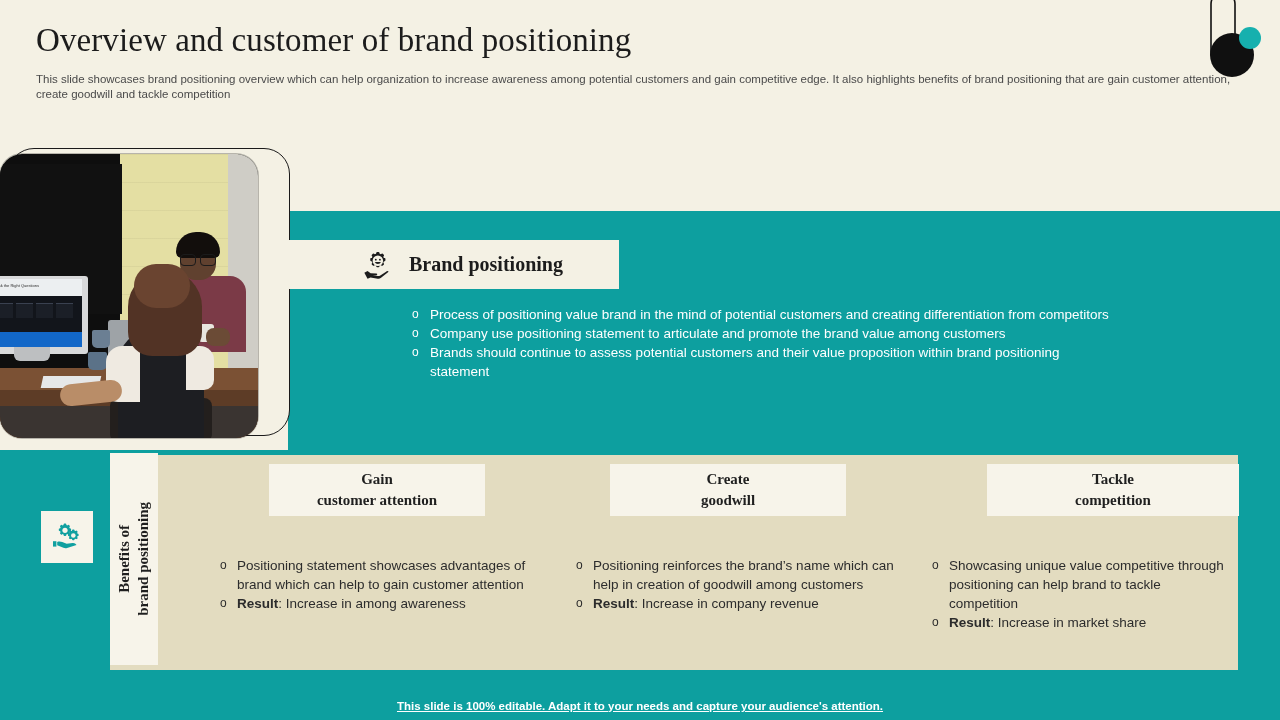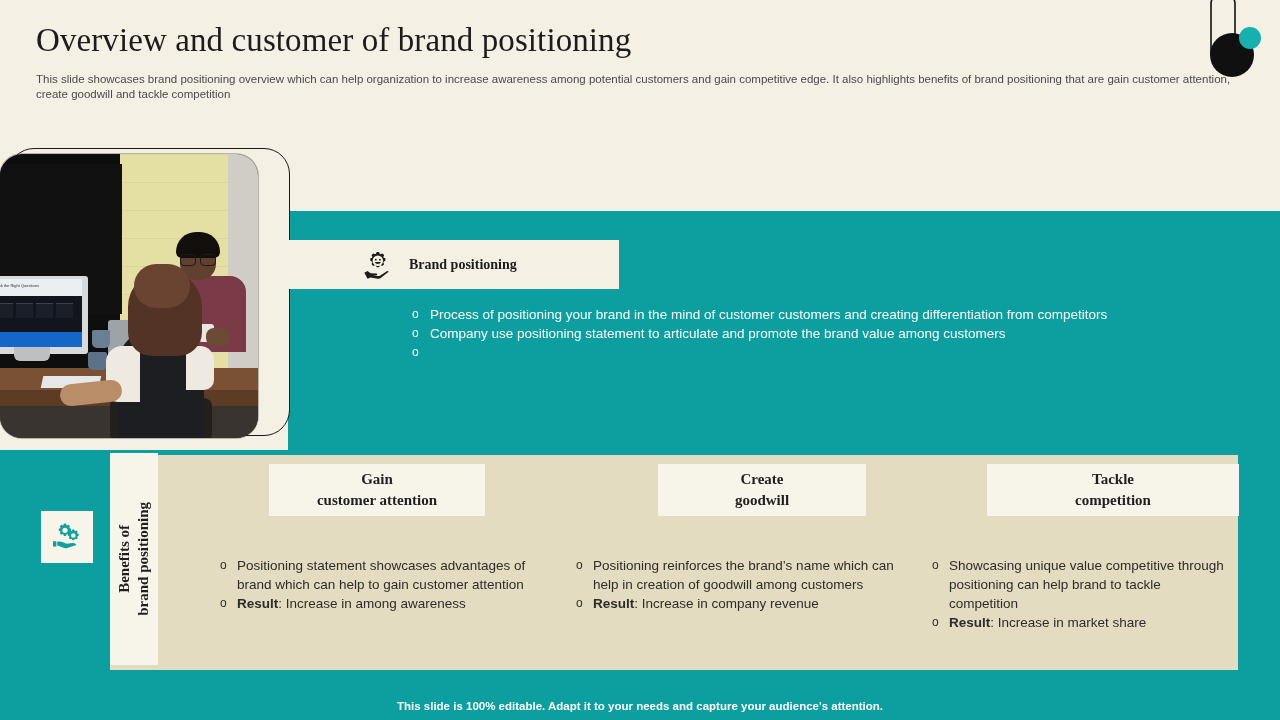--- a/index.html
+++ b/index.html
@@ -141,21 +141,21 @@
     width: 32px;
     height: 32px;
     display: flex;
     align-items: center;
     justify-content: center;
   }
   #brand-card-label {
     margin-left: 16px;
     font-family: "Liberation Serif", serif;
     font-weight: bold;
-    font-size: 14px;
+    font-size: 20px;
     color: #1c1c1c;
   }
 
   
   #teal-bullets {
     position: absolute;
     left: 412px;
     top: 305px;
     width: 830px;
     z-index: 8;
@@ -257,20 +257,21 @@
   #footer-note {
     position: absolute;
     left: 0;
     top: 700px;
     width: 1280px;
     text-align: center;
     color: #ffffff;
     font-size: 11.5px;
     font-weight: bold;
     z-index: 9;
+    text-decoration: underline;
   }
 </style>
 </head>
 <body>
 
 <div id="teal-panel"></div>
 <div id="teal-lower"></div>
 
 <div id="slide-title">Overview and customer of brand positioning</div>
 <div id="slide-subtitle">This slide showcases brand positioning overview which can help organization to increase awareness among potential customers and gain competitive edge. It also highlights benefits of brand positioning that are gain customer attention, create goodwill and tackle competition</div>
@@ -337,28 +338,29 @@
         <path d="M2.5 24.2l3.4-1.9 3.3 2.6 6.1.2c1.2 0 1.4 1.6.1 1.7l-4 .2 5.5.7c.9.1 1.8-.1 2.6-.6l6.6-4.3c.8-.5 1.8-.3 2.3.5l-8.1 6.4c-1 .8-2.3 1.1-3.5.9l-7.7-1.3-3.2 1.3z"></path>
       </g>
     </svg>
   </div>
   <div id="brand-card-label">Brand positioning</div>
 </div>
 
 <div id="teal-bullets">
   <div class="tb-row">
     <span class="tb-marker">o</span>
-    <span class="tb-text">Process of positioning your brand in the mind of customer customers and creating differentiation from competitors</span>
+    <span class="tb-text">Process of positioning value brand in the mind of potential customers and creating differentiation from competitors</span>
   </div>
   <div class="tb-row">
     <span class="tb-marker">o</span>
     <span class="tb-text">Company use positioning statement to articulate and promote the brand value among customers</span>
   </div>
   <div class="tb-row">
     <span class="tb-marker">o</span>
+    <span class="tb-text" style="max-width:672px;">Brands should continue to assess potential customers and their value proposition within brand positioning statement</span>
   </div>
 </div>
 
 <div id="benefits-band"></div>
 
 <div id="benefits-icon-box">
   <span>
     <svg width="34" height="34" viewBox="0 0 34 34" xmlns="http://www.w3.org/2000/svg">
       <g fill="#10a0a0">
         <path d="M14.4 5.6c-.4 0-.7.3-.8.6l-.1.8c-.3.1-.6.2-.9.4l-.6-.4a.8.8 0 0 0-1 0l-.8.8a.8.8 0 0 0 0 1l.4.6c-.2.3-.3.6-.4.9l-.8.1a.8.8 0 0 0-.6.8v1.1c0 .4.3.7.6.8l.8.1c.1.3.2.6.4.9l-.4.6a.8.8 0 0 0 0 1l.8.8c.3.3.7.3 1 0l.6-.4c.3.2.6.3.9.4l.1.8c.1.4.4.6.8.6h1.1c.4 0 .7-.3.8-.6l.1-.8c.3-.1.6-.2.9-.4l.6.4c.3.3.7.3 1 0l.8-.8a.8.8 0 0 0 0-1l-.4-.6c.2-.3.3-.6.4-.9l.8-.1a.8.8 0 0 0 .6-.8v-1.1a.8.8 0 0 0-.6-.8l-.8-.1a5.3 5.3 0 0 0-.4-.9l.4-.6a.8.8 0 0 0 0-1l-.8-.8a.8.8 0 0 0-1 0l-.6.4a5.3 5.3 0 0 0-.9-.4l-.1-.8a.8.8 0 0 0-.8-.6z"></path>
@@ -387,21 +389,21 @@
   <div class="bl-row">
     <span class="bl-marker">o</span>
     <span class="bl-text">Positioning statement showcases advantages of brand which can help to gain customer attention</span>
   </div>
   <div class="bl-row">
     <span class="bl-marker">o</span>
     <span class="bl-text"><b>Result</b><span>: Increase in among awareness</span></span>
   </div>
 </div>
 
-<div class="benefit-col" style="left:658px; top:464px; width:208px;">
+<div class="benefit-col" style="left:610px; top:464px; width:236px;">
   <div class="benefit-head">
     <span>Create</span>
     <span>goodwill</span>
   </div>
 </div>
 <div class="benefit-col" style="left:576px; top:556px; width:320px;">
   <div class="bl-row">
     <span class="bl-marker">o</span>
     <span class="bl-text">Positioning reinforces the brand’s name which can help in creation of goodwill among customers</span>
   </div>

